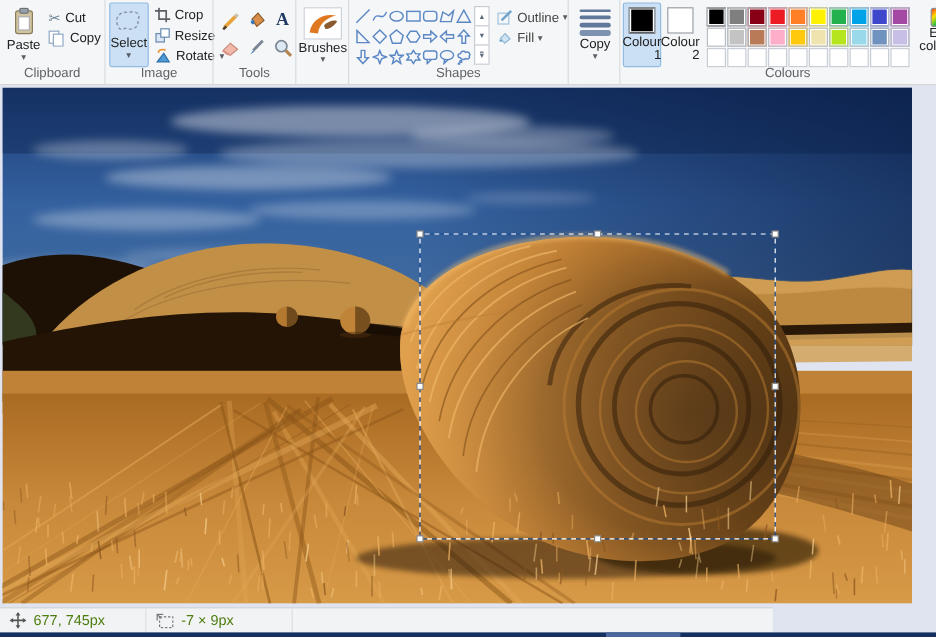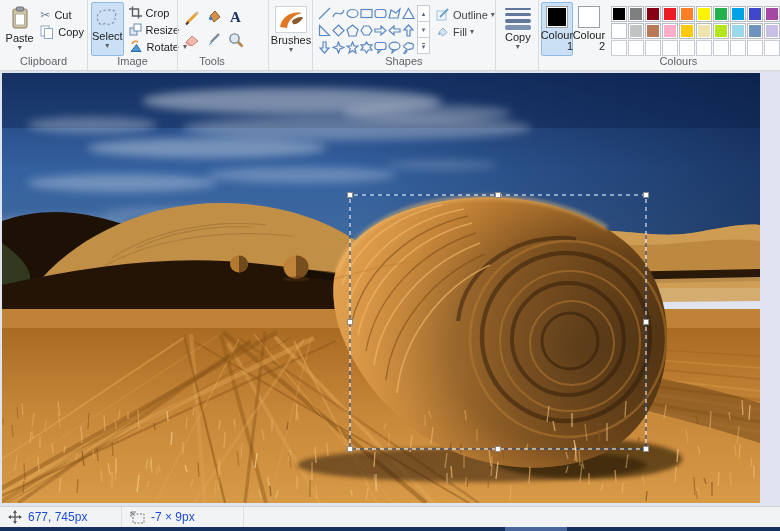--- a/index.html
+++ b/index.html
@@ -22,21 +22,21 @@
   .g-clipboard { width:87px; display:flex; }
   .g-clipboard .stack { display:flex; flex-direction:column; margin-left:2px; margin-top:4px; }
   
   .g-image { width:90px; display:flex; }
   .g-image .stack { display:flex; flex-direction:column; margin-left:2px; margin-top:2px; }
   
   .g-tools { width:70px; }
   .tools-grid { display:grid; grid-template-columns:repeat(3,21px); grid-auto-rows:22px; gap:1px; margin:4px 0 0 3px; }
   .toolbtn { display:flex; align-items:center; justify-content:center; border-radius:2px; }
   
-  .g-brushes { width:45px;margin-left:22px; }
+  .g-brushes { width:45px; }
   
   .g-shapes { width:185px; display:flex; }
   .shapes-grid { display:grid; grid-template-columns:repeat(7,14px); grid-auto-rows:17px; margin:3px 0 0 4px; }
   .shape-cell { display:flex; align-items:center; justify-content:center; }
   .shape-scroll { display:flex; flex-direction:column; margin:3px 0 0 2px; }
   .scrollbtn { width:13px; height:17px; border:1px solid #c8cdd4; background:#fff; font-size:7px; color:#5b6a7d; display:flex; align-items:center; justify-content:center; }
   .scrollbtn + .scrollbtn { margin-top:-1px; }
   .scrollbtn.more i { border-top:1px solid #5b6a7d; font-style:normal; line-height:5px; font-size:7px; }
   .of-stack { display:flex; flex-direction:column; margin:6px 0 0 6px; gap:4px; }
   .of-btn { display:flex; align-items:center; gap:3px; color:#444; }
@@ -51,21 +51,21 @@
   .pswatch.empty { background:#fff; border-color:#c9ced6; box-shadow:none; }
   .editcolours { display:flex; flex-direction:column; align-items:center; width:44px; margin-left:4px; padding-top:4px; }
   .editcolours .blabel { text-align:center; line-height:11px; }
 
   
   .canvas-area { position:absolute; left:0; top:72px; width:780px; height:434px; background:#dfe4f0; }
   #photo { position:absolute; left:2px; top:1px; }
   #selection { position:absolute; pointer-events:none; }
 
   
-  .statusbar { position:absolute; left:0; top:506px; width:780px; height:21px; background:#f2f3f4; border-top:1px solid #d0d2d4; display:flex; align-items:center; font-size:12px; color:#1d4ed8; }
+  .statusbar { position:absolute; left:0; top:506px; width:644px; height:21px; background:#f2f3f4; border-top:1px solid #d0d2d4; display:flex; align-items:center; font-size:12px; color:#4d7c0f; }
   .sb-item { display:flex; align-items:center; gap:6px; padding-left:8px; height:21px; }
   .sb-item { border-right:1px solid #dcdee0; }
   .sb-w { width:122px; }
   .taskbar-strip { position:absolute; left:0; top:527px; width:780px; height:4px; background:#15305f; }
   .taskbar-strip .seg { position:absolute; left:505px; width:62px; height:4px; background:#49679c; }
 </style>
 </head>
 <body>
 
 <div class="ribbon">

